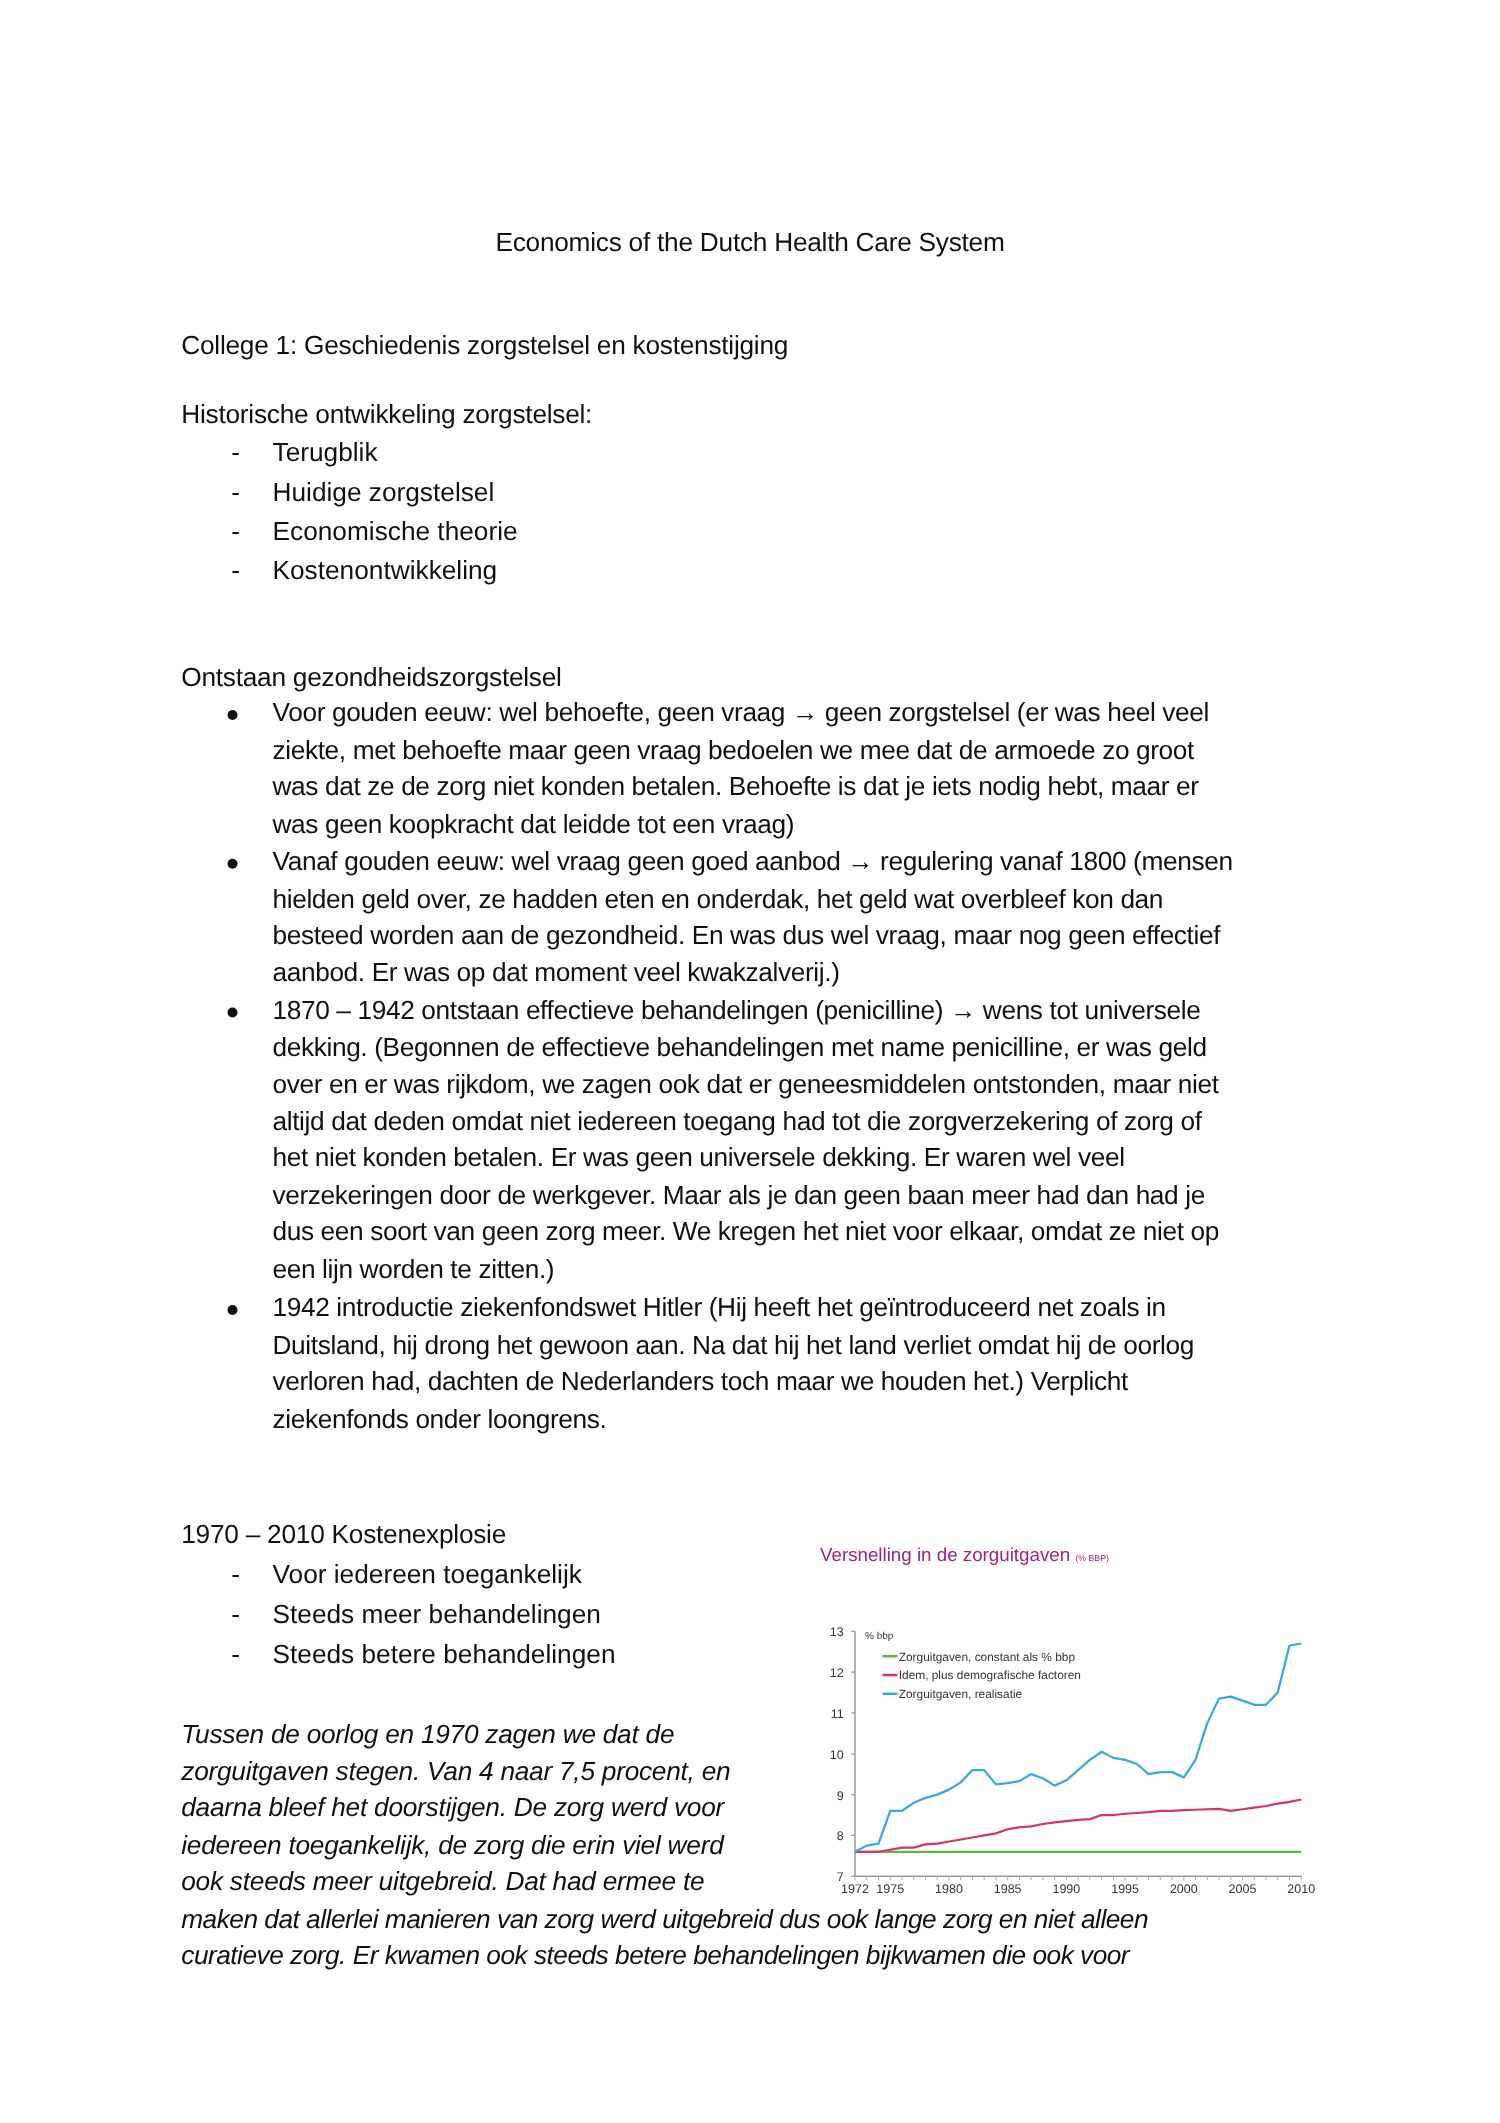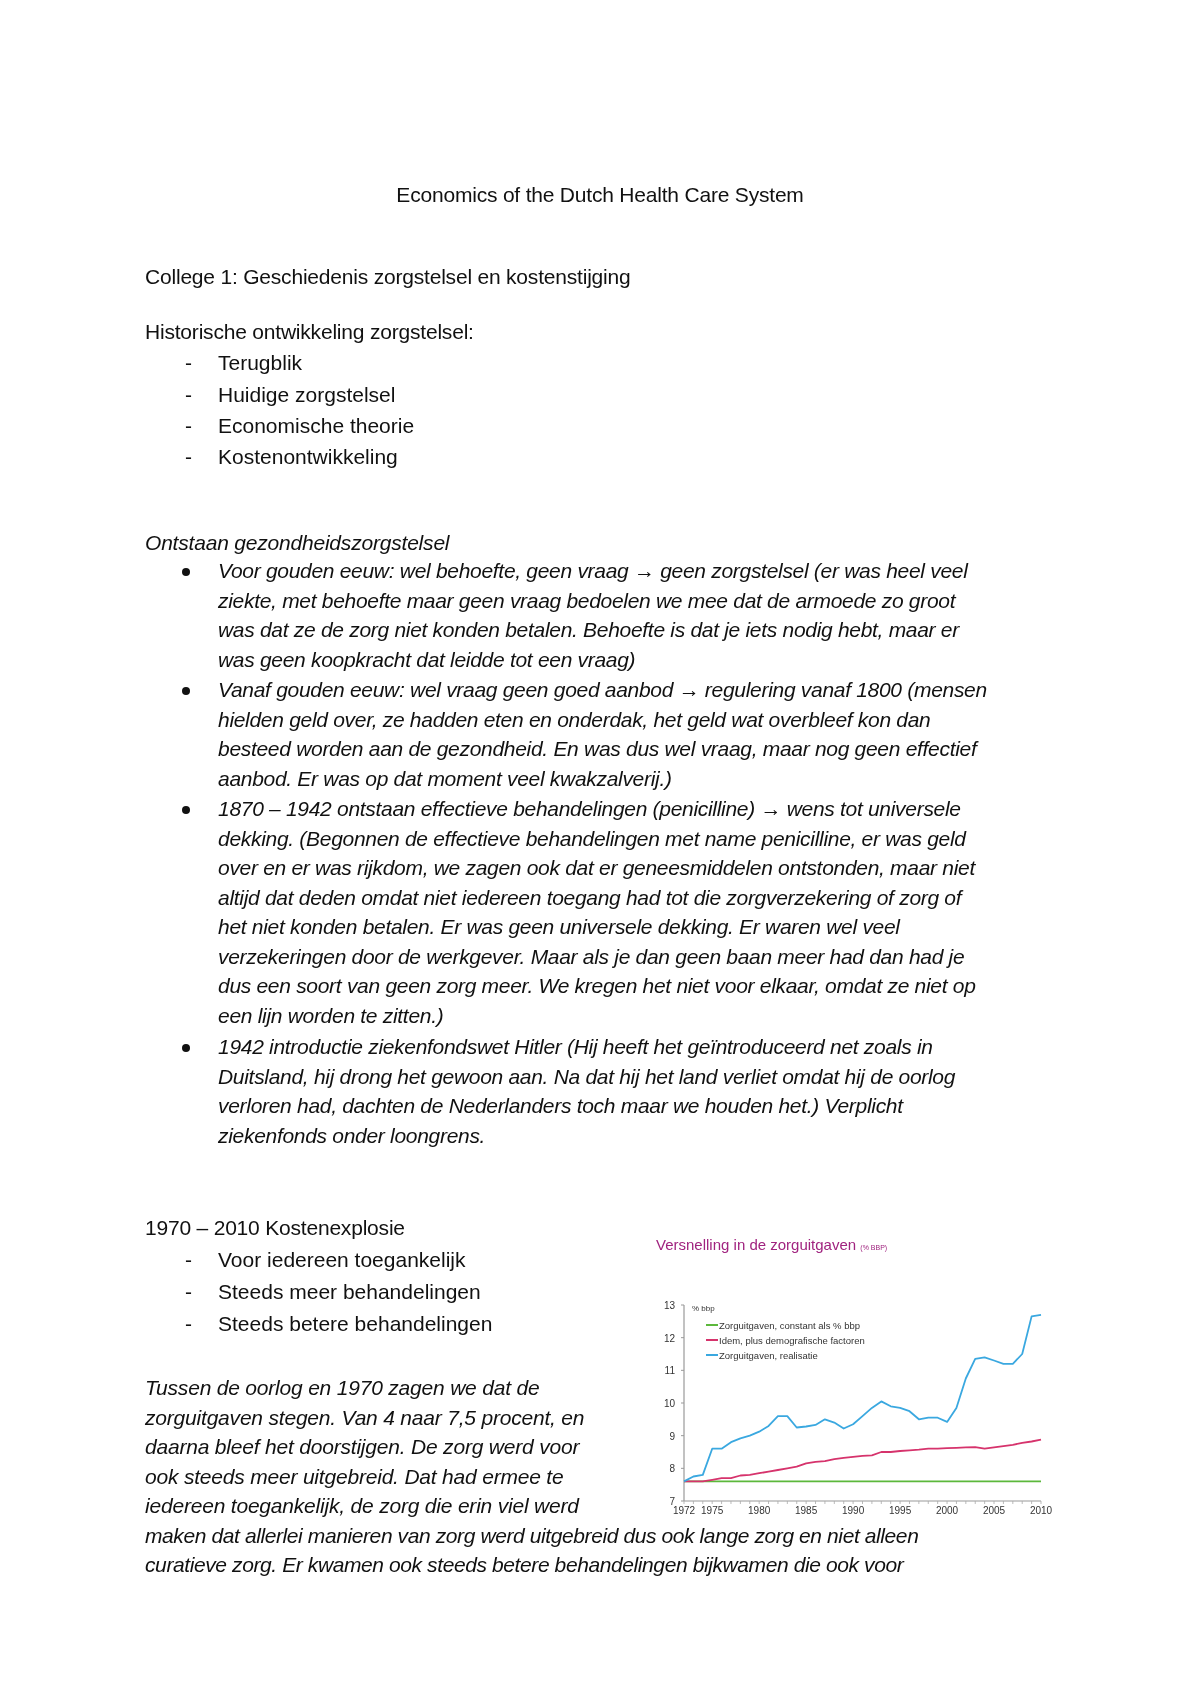--- a/index.html
+++ b/index.html
@@ -5,21 +5,21 @@
   html, body { margin: 0; padding: 0; background: #ffffff; }
   body { width: 1200px; height: 1698px; position: relative; overflow: hidden;
          font-family: "Liberation Sans", "DejaVu Sans", sans-serif; color: #111; }
   .page { position: absolute; left: 0; top: 0; width: 1200px; height: 1698px; margin-top: 35px; }
   .txt { position: absolute; font-size: 21px; line-height: 29.5px; white-space: nowrap; letter-spacing: -0.2px; text-align: right; }
   .title { left: 0; width: 1200px; text-align: center; top: 145px; font-size: 21px; }
   .h { left: 145px; }
   .dash-item { position: absolute; left: 145px; font-size: 21px; line-height: 29.5px; white-space: nowrap; }
   .dash-item .mark { position: absolute; left: 40px; }
   .dash-item .lbl { position: absolute; left: 73px; }
-  .bullet-block { position: absolute; left: 218px; width: 870px; font-size: 21px; line-height: 29.5px; letter-spacing: -0.3px; font-style: italic; }
+  .bullet-block { position: absolute; left: 218px; width: 870px; font-size: 21px; line-height: 29.5px; letter-spacing: -0.3px; }
   .bullet-dot { position: absolute; left: 182px; width: 8px; height: 8px; border-radius: 50%; background: #111; }
   .para { position: absolute; left: 145px; font-size: 21px; line-height: 29.5px; letter-spacing: -0.2px; }
   .chart { position: absolute; left: 648px; top: 1190px; width: 440px; height: 290px; }
   .chart-title { position: absolute; left: 8px; top: 11px; font-size: 15px; color: #a0237f; white-space: nowrap; }
   .chart-title .sub { font-size: 7px; }
   svg text { font-family: "Liberation Sans", sans-serif; }
 </style>
 </head>
 <body>
 
@@ -41,21 +41,21 @@
   </div>
   <div class="dash-item" style="top:376px;">
     <span class="mark">-</span>
     <span class="lbl">Economische theorie</span>
   </div>
   <div class="dash-item" style="top:407px;">
     <span class="mark">-</span>
     <span class="lbl">Kostenontwikkeling</span>
   </div>
 
-  <div class="txt h" style="top:493px;font-style:italic;">Ontstaan gezondheidszorgstelsel</div>
+  <div class="txt h" style="top:493px;">Ontstaan gezondheidszorgstelsel</div>
 
   <div class="bullet-dot" style="top:533px;"></div>
   <div class="bullet-block" style="top:521px;">
     <div>Voor gouden eeuw: wel behoefte, geen vraag → geen zorgstelsel (er was heel veel</div>
     <div>ziekte, met behoefte maar geen vraag bedoelen we mee dat de armoede zo groot</div>
     <div>was dat ze de zorg niet konden betalen. Behoefte is dat je iets nodig hebt, maar er</div>
     <div>was geen koopkracht dat leidde tot een vraag)</div>
   </div>
 
   <div class="bullet-dot" style="top:652px;"></div>
@@ -98,22 +98,22 @@
   </div>
   <div class="dash-item" style="top:1274px;">
     <span class="mark">-</span>
     <span class="lbl">Steeds betere behandelingen</span>
   </div>
 
   <div class="para" style="top:1338px;font-style:italic;">
     <div>Tussen de oorlog en 1970 zagen we dat de</div>
     <div>zorguitgaven stegen. Van 4 naar 7,5 procent, en</div>
     <div>daarna bleef het doorstijgen. De zorg werd voor</div>
+    <div>iedereen toegankelijk, de zorg die erin viel werd</div>
     <div>ook steeds meer uitgebreid. Dat had ermee te</div>
-    <div>iedereen toegankelijk, de zorg die erin viel werd</div>
     <div style="letter-spacing:-0.4px;">maken dat allerlei manieren van zorg werd uitgebreid dus ook lange zorg en niet alleen</div>
     <div style="letter-spacing:-0.4px;">curatieve zorg. Er kwamen ook steeds betere behandelingen bijkwamen die ook voor</div>
   </div>
 
   <div class="chart">
     <div class="chart-title">
       <span>Versnelling in de zorguitgaven</span>
       <span class="sub">(% BBP)</span>
     </div>
     <svg id="chart-svg" width="440" height="290" style="position:absolute;left:0;top:0;">

